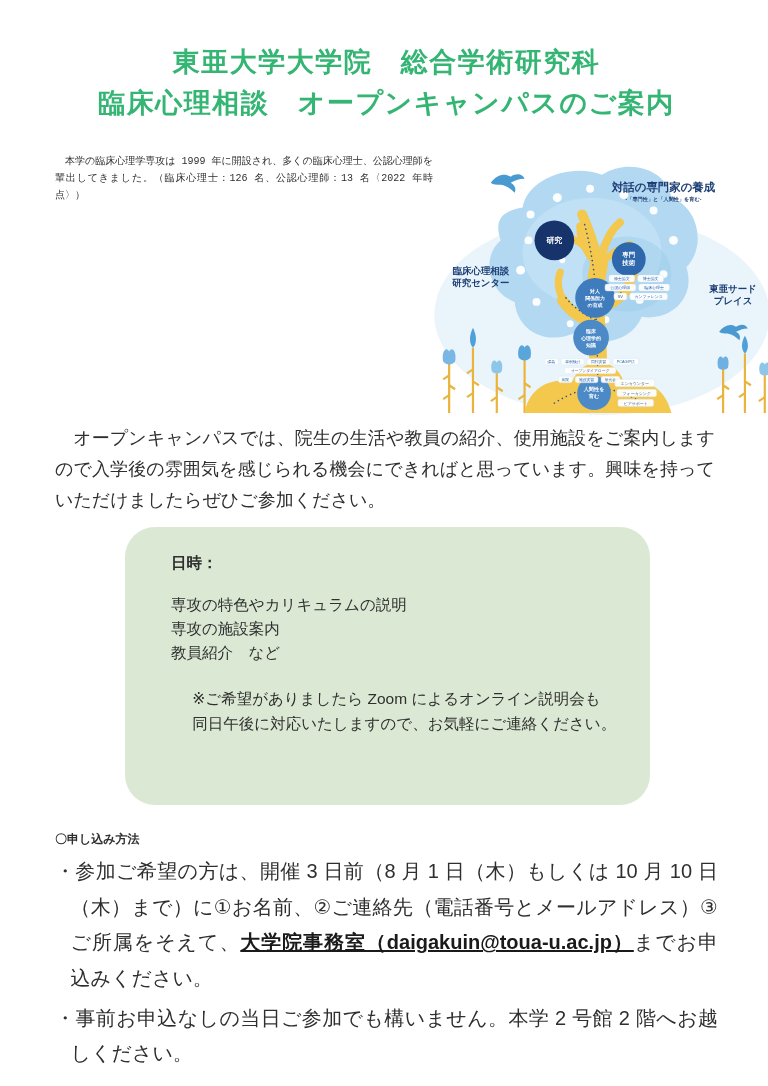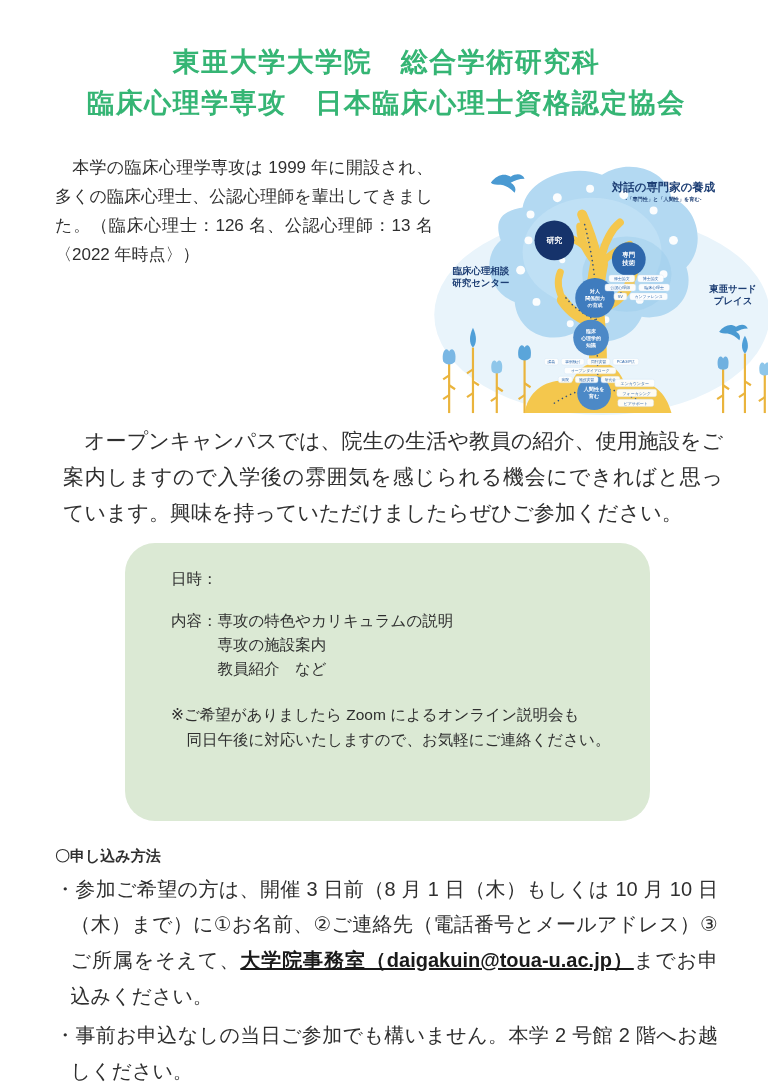--- a/index.html
+++ b/index.html
@@ -10,59 +10,59 @@
     color:#2f2f2f;
   }
   .page { width:768px; height:1086px; padding:42px 50px 0 55px; }
   .title {
     text-align:center; color:#35b574; font-weight:bold;
     font-size:27px; line-height:1.5; letter-spacing:1.5px;
   }
   .content-row { display:flex; margin-top:30px; }
   .left-col {
     width:378px; flex:0 0 378px;
-    font-size:17px; line-height:1.71; text-align:justify;
+    font-size:10px; line-height:1.71; text-align:justify;font-family:Liberation Mono, monospace;
   }
   .left-col p { margin:0; }
   .right-col { flex:1; margin-right:-48px; display:flex; justify-content:flex-end; }
   .para-full {
-    font-size:21px; line-height:1.71; text-align:justify;
-    margin:2px 0 0 8px; width:660px;
+    font-size:18px; line-height:1.71; text-align:justify;
+    margin:2px 0 0 0; width:660px;
   }
   .event-box {
     margin:12px 0 0 70px; width:525px; min-height:278px;
     background:#dbe9d4; border-radius:30px;
     padding:24px 28px 26px 46px;
     font-size:15.5px; line-height:1.55;
   }
   .event-row { display:flex; margin-bottom:18px; }
-  .event-label { font-weight:normal; white-space:nowrap; }
+  .event-label { font-weight:bold; white-space:nowrap; }
   .event-value { white-space:pre-line; }
-  .event-note { white-space:pre-line; margin-top:22px; line-height:1.6; }
-  .section-heading { font-weight:bold; font-size:15px; margin:26px 0 6px 0; }
+  .event-note { white-space:pre-line; margin-top:22px; line-height:1.6;text-align:center; }
+  .section-heading { font-weight:bold; font-size:12px; margin:26px 0 6px 0; }
   .section-heading.second { margin-top:32px;margin-left:40px; }
   .body-par {
     font-size:20px; line-height:1.78; text-align:justify; margin:0 0 4px 0;
   }
   .hang { padding-left:15.5px; text-indent:-15.5px; }
   .link-strong { font-weight:bold; text-decoration:underline; color:#1a1a1a; }
   svg text { font-family:"Liberation Sans","DejaVu Sans",sans-serif; }
   .node-text { fill:#ffffff; font-weight:bold; text-anchor:middle; }
   .chip-rect { fill:#ffffff; opacity:0.95; stroke:#cfe4f4; stroke-width:0.4; }
   .chip-text { fill:#2e67ac; text-anchor:middle; }
   .ill-label { fill:#1d3e74; font-weight:bold; text-anchor:middle; }
 </style>
 </head>
 <body>
 
 <div class="page">
 
   <div class="title">
     <div>東亜大学大学院　総合学術研究科</div>
-    <div>臨床心理学専攻　日本臨床心理士資格認定協会</div>
+    <div>臨床心理相談　オープンキャンパスのご案内</div>
   </div>
 
   <div class="content-row">
     <div class="left-col">
       <p>　本学の臨床心理学専攻は 1999 年に開設され、多くの臨床心理士、公認心理師を輩出してきました。（臨床心理士：126 名、公認心理師：13 名〈2022 年時点〉）</p>
     </div>
     <div class="right-col">
       <svg width="338" height="268" viewBox="0 0 340 270">
 
         <ellipse cx="170" cy="163" rx="169" ry="101" fill="#e9f4fb"></ellipse>
@@ -230,21 +230,20 @@
     </div>
   </div>
 
   <p class="para-full">　オープンキャンパスでは、院生の生活や教員の紹介、使用施設をご案内しますので入学後の雰囲気を感じられる機会にできればと思っています。興味を持っていただけましたらぜひご参加ください。</p>
 
   <div class="event-box">
     <div class="event-row">
       <span class="event-label">日時：</span>
     </div>
     <div class="event-row">
-      <span class="event-label">内容：</span>
       <span class="event-value">専攻の特色やカリキュラムの説明
 専攻の施設案内
 教員紹介　など</span>
     </div>
     <div class="event-note">※ご希望がありましたら Zoom によるオンライン説明会も
 　同日午後に対応いたしますので、お気軽にご連絡ください。</div>
   </div>
 
   <div class="section-heading">〇申し込み方法</div>
   <p class="body-par hang"><span>・参加ご希望の方は、開催 3 日前（8 月 1 日（木）もしくは 10 月 10 日（木）まで）に①お名前、②ご連絡先（電話番号とメールアドレス）③ご所属をそえて、</span><span class="link-strong">大学院事務室（daigakuin@toua-u.ac.jp）</span><span>までお申込みください。</span></p>

